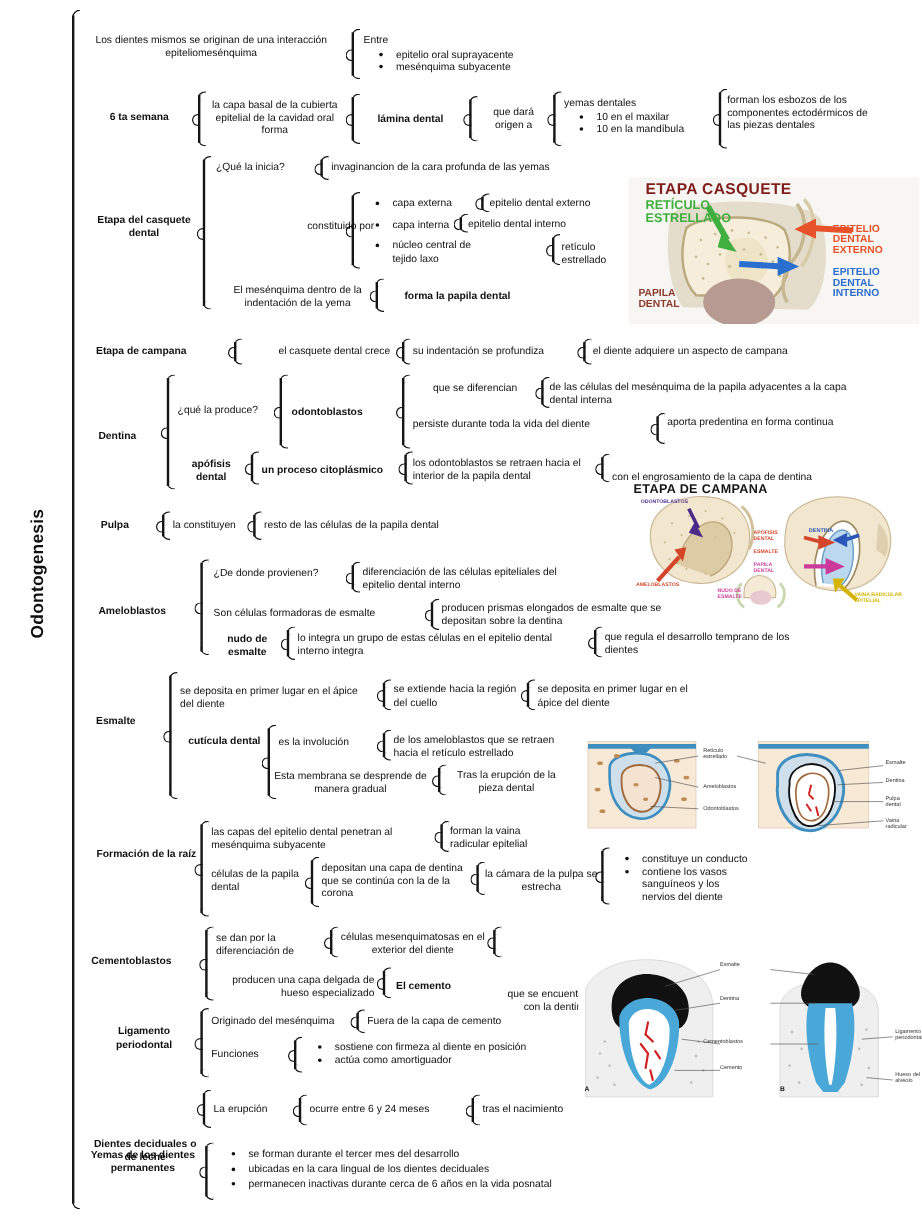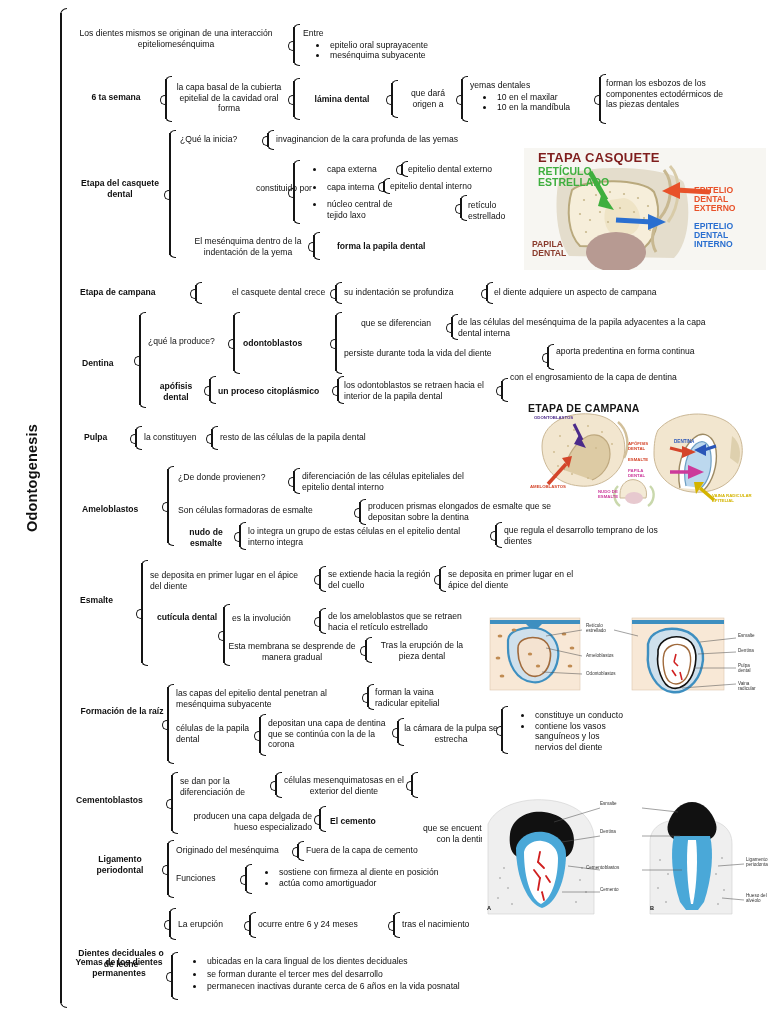--- a/index.html
+++ b/index.html
@@ -346,21 +346,21 @@
       <div class="tip b"></div>
       <div class="nub"></div>
   </div>
   <div class="node l" style="left:344px;top:380px;width:150px;">los odontoblastos se retraen hacia el interior de la papila dental</div>
   <div class="brace" style="left:496px;top:378px;height:24px;">
     <div class="stem"></div>
       <div class="tip t"></div>
       <div class="tip b"></div>
       <div class="nub"></div>
   </div>
-  <div class="node l" style="left:510px;top:372px;width:190px;">con el engrosamiento de la capa de dentina</div>
+  <div class="node l" style="left:510px;top:392px;width:190px;">con el engrosamiento de la capa de dentina</div>
 
   <div class="node b l" style="left:84px;top:432px;width:48px;">Pulpa</div>
   <div class="brace" style="left:130px;top:426px;height:24px;">
     <div class="stem"></div>
       <div class="tip t"></div>
       <div class="tip b"></div>
       <div class="nub"></div>
   </div>
   <div class="node l" style="left:144px;top:432px;width:92px;">la constituyen</div>
   <div class="brace" style="left:206px;top:426px;height:24px;">
@@ -772,19 +772,19 @@
 
   <div class="node b c" style="left:72px;top:957px;width:94px;">Yemas de los dientes permanentes</div>
   <div class="brace" style="left:166px;top:952px;height:48px;">
     <div class="stem"></div>
       <div class="tip t"></div>
       <div class="tip b"></div>
       <div class="nub"></div>
   </div>
   <div class="node l" style="left:180px;top:956px;width:400px;">
     <ul class="bul">
+      <li style="margin-bottom:2px;">se forman durante el tercer mes del desarrollo</li>
       <li style="margin-bottom:2px;">ubicadas en la cara lingual de los dientes deciduales</li>
-      <li style="margin-bottom:2px;">se forman durante el tercer mes del desarrollo</li>
       <li>permanecen inactivas durante cerca de 6 años en la vida posnatal</li>
     </ul>
   </div>
 
 </div>
 
 </body></html>

